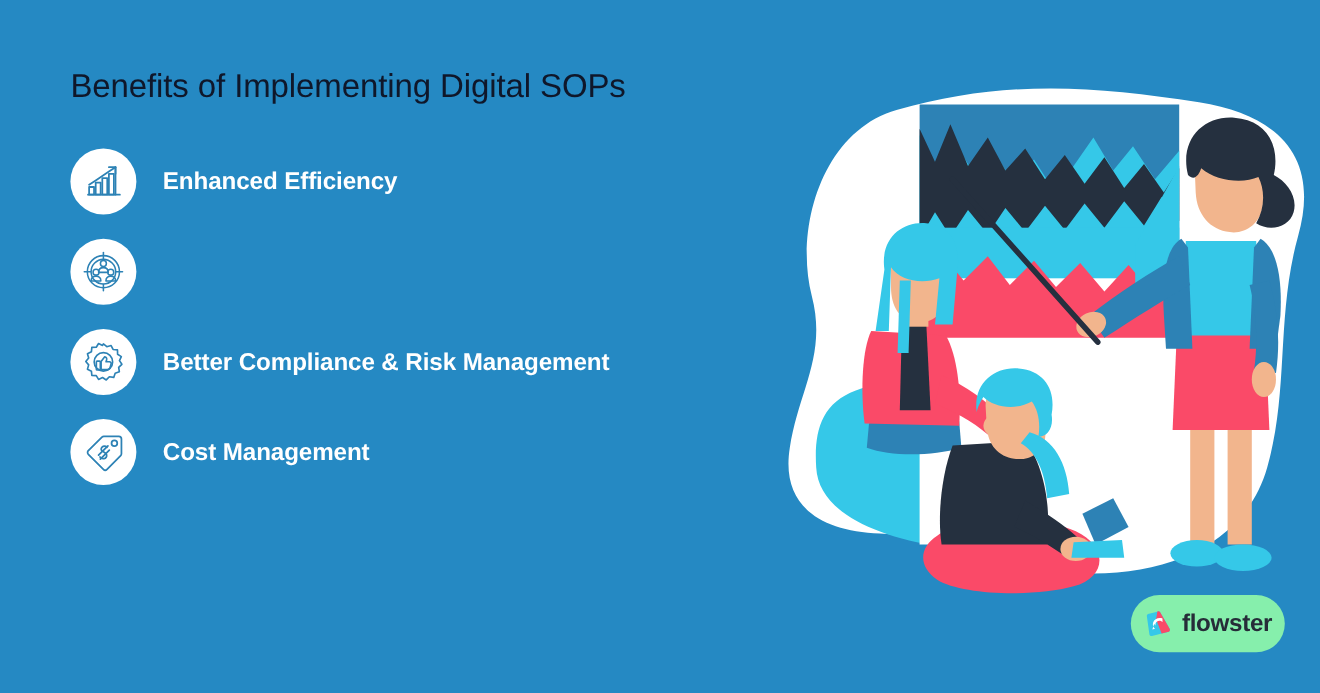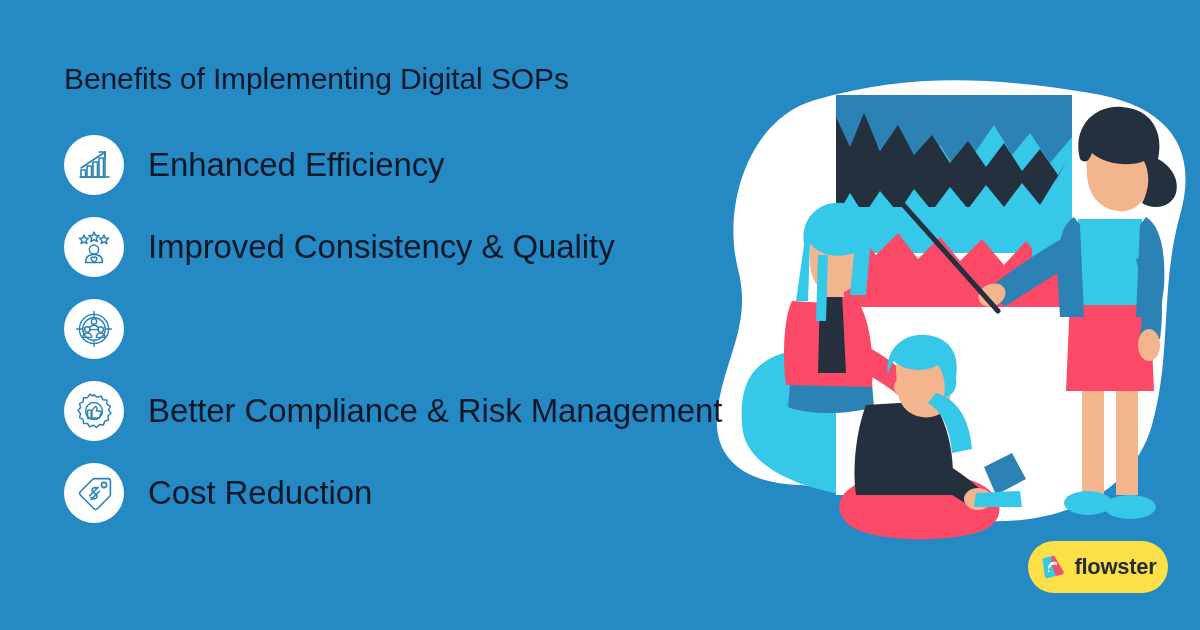--- a/index.html
+++ b/index.html
@@ -33,32 +33,32 @@
   }
   .badge{
     width:60px;height:60px;flex:0 0 60px;
     border-radius:50%;
     background:#ffffff;
     display:flex;align-items:center;justify-content:center;
     margin-right:24px;
   }
   .badge svg{display:block;}
   .label{
-    color:#0f172a;
-    font-size:33px;
-    font-weight:400;
+    color:#ffffff;
+    font-size:22px;
+    font-weight:700;
     letter-spacing:-0.1px;
     white-space:nowrap;
   }
 
   
   .logo-pill{
     position:absolute;left:1028px;top:541px;
     width:140px;height:52px;
-    background:#fde047;
+    background:#86efac;
     border-radius:26px;
     display:flex;align-items:center;justify-content:center;
     gap:9px;
   }
   .logo-mark{width:26px;height:26px;flex:0 0 26px;}
   .logo-text{
     color:#262c38;
     font-size:22px;
     font-weight:700;
     letter-spacing:-0.3px;
@@ -216,33 +216,20 @@
             <rect x="17" y="15" width="4.5" height="15"></rect>
             <rect x="23" y="11" width="4.5" height="19"></rect>
             <polyline points="5,21 11,17 17,13 23,9 29,5"></polyline>
             <polyline points="29,11 29,5 23,5" stroke-width="1.6"></polyline>
             <line x1="29" y1="5" x2="29" y2="30"></line>
           </svg>
         </span>
         <span class="label">Enhanced Efficiency</span>
       </li>
 
-      <li class="item">
-        <span class="badge">
-          <svg width="36" height="36" viewBox="0 0 36 36" fill="none" stroke="#2d82b5" stroke-width="1.5" stroke-linecap="round" stroke-linejoin="round">
-            <polygon points="8,6 9.3,9.1 12.6,9.3 10.1,11.5 10.9,14.7 8,12.9 5.1,14.7 5.9,11.5 3.4,9.3 6.7,9.1"></polygon>
-            <polygon points="18,3 19.4,6.4 23.1,6.6 20.3,9 21.2,12.6 18,10.6 14.8,12.6 15.7,9 12.9,6.6 16.6,6.4"></polygon>
-            <polygon points="28,6 29.3,9.1 32.6,9.3 30.1,11.5 30.9,14.7 28,12.9 25.1,14.7 25.9,11.5 23.4,9.3 26.7,9.1"></polygon>
-            <circle cx="18" cy="20.5" r="4.6"></circle>
-            <path d="M9.5,33.5 C9.5,27.8 13.3,25.4 18,25.4 C22.7,25.4 26.5,27.8 26.5,33.5 Z"></path>
-            <path d="M18,28.6 c-1.1-1.2-3-0.4-3,1.1 c0,1.5 1.9,2.7 3,3.5 c1.1-0.8 3-2 3-3.5 c0-1.5-1.9-2.3-3-1.1 z"></path>
-          </svg>
-        </span>
-        <span class="label">Improved Consistency &amp; Quality</span>
-      </li>
 
       <li class="item">
         <span class="badge">
           <svg width="38" height="38" viewBox="0 0 38 38" fill="none" stroke="#2d82b5" stroke-width="1.4" stroke-linecap="round" stroke-linejoin="round">
             <circle cx="19" cy="19" r="14.6"></circle>
             <circle cx="19" cy="19" r="11.2"></circle>
             <line x1="19" y1="1.6" x2="19" y2="7.4"></line>
             <line x1="19" y1="30.6" x2="19" y2="36.4"></line>
             <line x1="1.6" y1="19" x2="7.4" y2="19"></line>
             <line x1="30.6" y1="19" x2="36.4" y2="19"></line>
@@ -277,21 +264,21 @@
                      C3.4,19.1 3.4,17.6 4.3,16.7 L16.7,4.3
                      C17.1,3.9 17.8,3.6 18.4,3.6 Z"></path>
             <circle cx="28" cy="10" r="2.6"></circle>
             <path d="M21.2,13.6 c-1.2,-1.3 -3.2,-1.3 -4.4,-0.1 c-1.3,1.3 -1,2.9 0.5,3.8
                      c1.6,1 3.2,1.5 3.6,3.1 c0.4,1.6 -0.6,3.2 -2.3,3.5
                      c-1.5,0.3 -2.9,-0.3 -3.7,-1.4"></path>
             <line x1="22.1" y1="12.3" x2="13.6" y2="20.8"></line>
             <line x1="23.4" y1="16.2" x2="15.2" y2="24.4"></line>
           </svg>
         </span>
-        <span class="label">Cost Reduction</span>
+        <span class="label">Cost Management</span>
       </li>
 
     </ul>
   </div>
 
   <div class="logo-pill">
     <span class="logo-mark">
       <svg width="26" height="26" viewBox="0 0 26 26" xmlns="http://www.w3.org/2000/svg">
         <path d="M12.1,2.1 C13,1.5 14.2,1.8 14.7,2.7 L23.3,17.6
                  C23.9,18.6 23.5,19.8 22.5,20.3 L7.2,24.2

